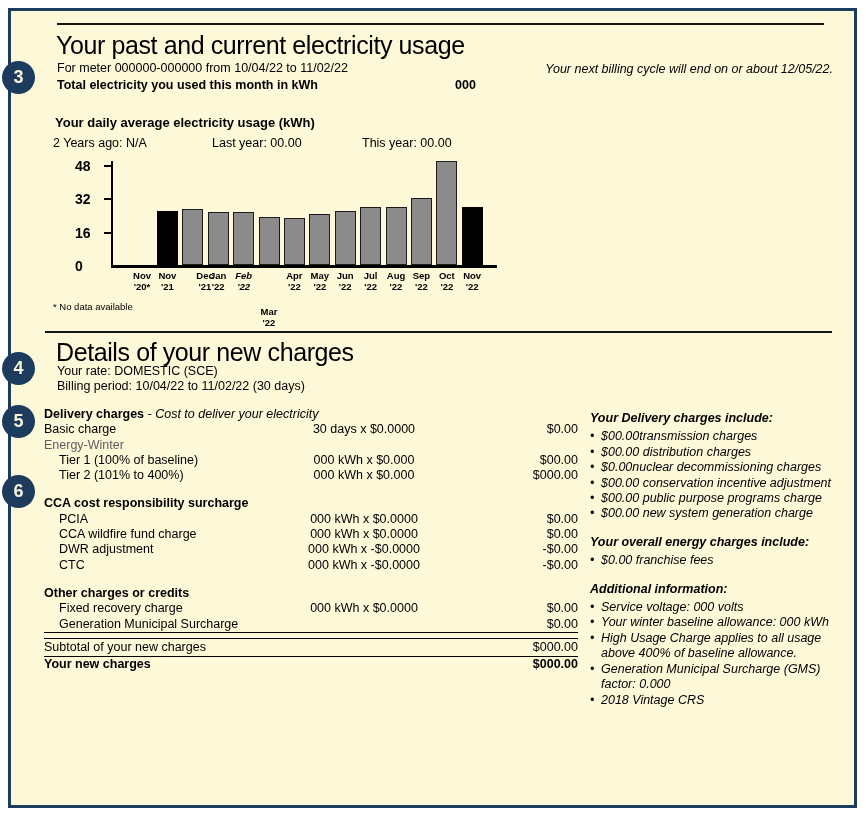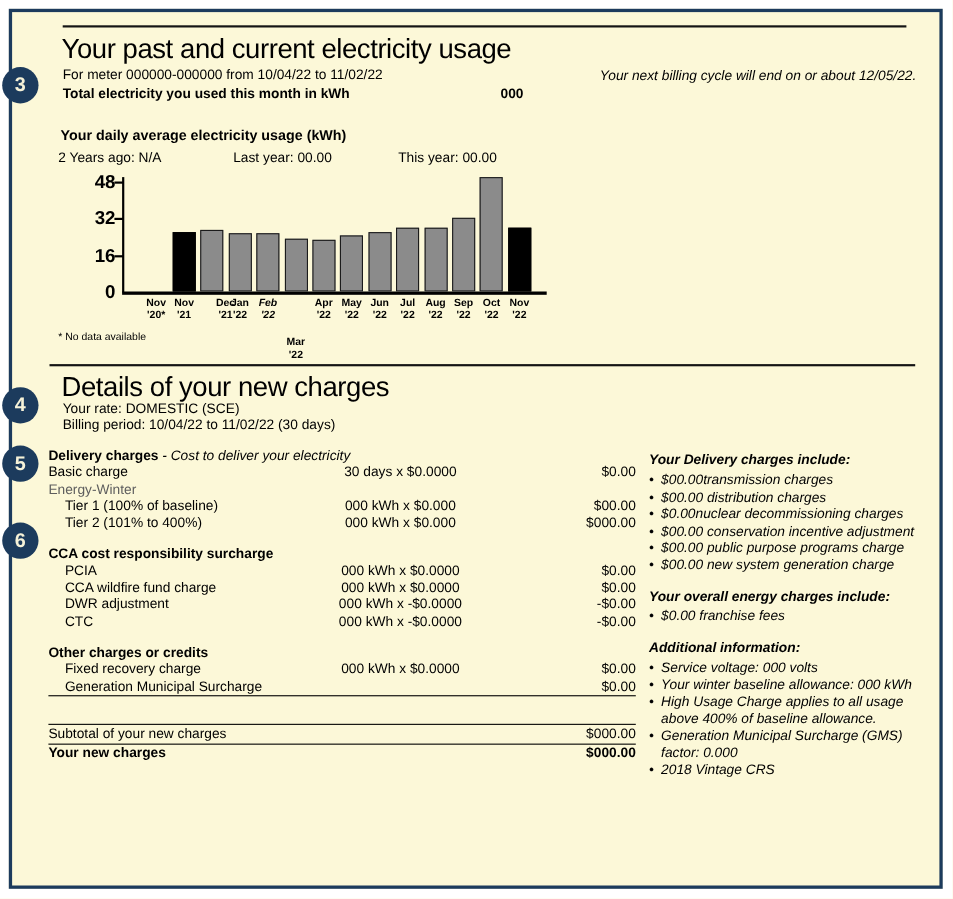--- a/index.html
+++ b/index.html
@@ -21,42 +21,42 @@
   #cycle-note{top:62px;right:33px;font-style:italic}
   #total-label{top:78px;left:57px;font-weight:bold}
   #total-value{top:78px;left:455px;font-weight:bold}
   #chart-title{top:115px;left:55px;font-weight:bold;font-size:13px}
   #legend{top:136px;left:53px;width:450px;height:16px}
   #legend span{position:absolute;top:0}
   #legend .lg0{left:0}#legend .lg1{left:159px}#legend .lg2{left:309px}
   #chart-footnote{top:301px;left:53px;font-size:9.5px}
   
   #chart-layer{position:absolute;left:0;top:0;width:866px;height:817px}
-  .ytick-label{position:absolute;left:75px;width:30px;text-align:right;font-size:17px;font-weight:bold;line-height:14px}
+  .ytick-label{position:absolute;left:75px;width:30px;font-size:14px;font-weight:bold;line-height:14px}
   .ytick{position:absolute;left:104px;width:8px;height:2px;background:#000}
   .vaxis{position:absolute;left:111px;top:161px;width:2px;height:105px;background:#000}
   .haxis{position:absolute;left:111px;top:265px;width:386px;height:3px;background:#000}
   .bar{position:absolute;width:21px;border:1px solid #1b1b1b}
   .bar.gray{background:#8b8b8b}
   .bar.black{background:#000;border-color:#000}
   .xlabel{position:absolute;top:271px;width:34px;text-align:center;font-size:9.5px;font-weight:bold;line-height:10.5px;white-space:pre-line}
   
   #charges-title{top:338px;left:56px}
   #rate-line{top:364px;left:57px}
   #billing-line{top:379px;left:57px}
   #charges-table{position:absolute;left:44px;top:407px;width:534px}
   .grp-h{line-height:15.3px;white-space:nowrap}
   .grp-gap{margin-top:13px}
   .crow{display:flex;line-height:15.3px}
   .crow .cl{width:230px;white-space:nowrap}
   .crow.ind .cl{padding-left:15px}
   .crow .cc{width:180px;text-align:center;white-space:nowrap}
   .crow .ca{flex:1;text-align:right;white-space:nowrap}
   .crow.ul{border-bottom:1.3px solid #000}
-  #sum-block{position:absolute;left:44px;top:658px;width:534px}
+  #sum-block{position:absolute;left:44px;top:638px;width:534px}
   .sumrow{display:flex;line-height:15.5px}
   .sumrow .sl{flex:1}
   .sumrow .sa{text-align:right}
   .sub{border-top:1.5px solid #000;border-bottom:1.5px solid #000;padding:0.5px 0}
   
   #sidebar{position:absolute;left:590px;top:411px;width:243px;font-style:italic;line-height:15.4px}
   .sb-title{font-weight:bold;white-space:nowrap;margin-bottom:3px}
   .sb-list{list-style:none;margin-bottom:13px}
   .sb-list li{position:relative;padding-left:11px}
   .sb-list li::before{content:"\2022";position:absolute;left:0}

